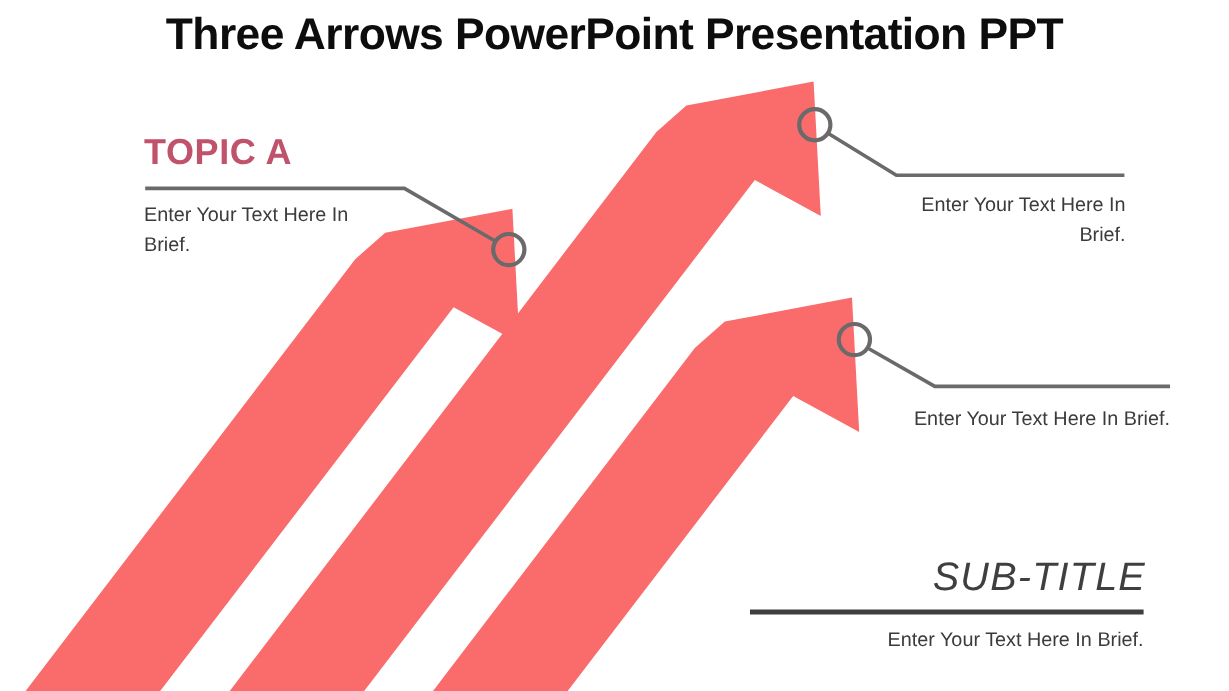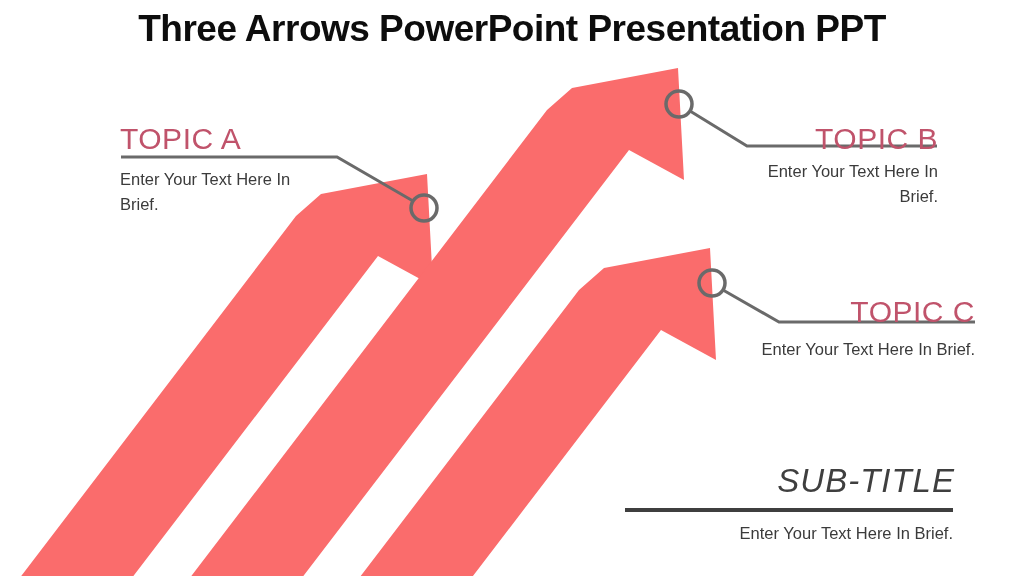--- a/index.html
+++ b/index.html
@@ -33,25 +33,24 @@
     width: 1024px;
     text-align: center;
     font-size: 37px;
     font-weight: 700;
     letter-spacing: -0.5px;
     color: var(--title-text);
   }
   .topic-label {
     position: absolute;
     font-size: 30px;
-    font-weight: 400;
+    font-weight: 700;
     letter-spacing: 0.5px;
     color: var(--topic-heading);
     white-space: nowrap;
-    margin-top: 11px;
   }
   .topic-body {
     position: absolute;
     font-size: 16.5px;
     line-height: 1.52;
     color: var(--body-text);
   }
   .topic-a-label { left: 120px; top: 111px; }
   .topic-a-body  { left: 120px; top: 167px; width: 176px; text-align: left; }
   .topic-b-label { right: 86px; top: 111px; text-align: right; }
@@ -97,22 +96,20 @@
     <circle cx="712" cy="283" r="13" style="fill:none; stroke: var(--connector); stroke-width:3.5;"></circle>
 
     <line x1="625" y1="510" x2="953" y2="510" style="stroke: var(--subtitle-text); stroke-width:4;"></line>
   </svg>
 
   <h1 class="slide-title">Three Arrows PowerPoint Presentation PPT</h1>
 
   <div class="topic-label topic-a-label">TOPIC A</div>
   <div class="topic-body topic-a-body">Enter Your Text Here In Brief.</div>
 
-  <div class="topic-label topic-b-label">TOPIC B</div>
   <div class="topic-body topic-b-body">Enter Your Text Here In Brief.</div>
 
-  <div class="topic-label topic-c-label">TOPIC C</div>
   <div class="topic-body topic-c-body">Enter Your Text Here In Brief.</div>
 
   <div class="subtitle-label">SUB-TITLE</div>
   <div class="subtitle-body">Enter Your Text Here In Brief.</div>
 
 </div>
 
 </body></html>

